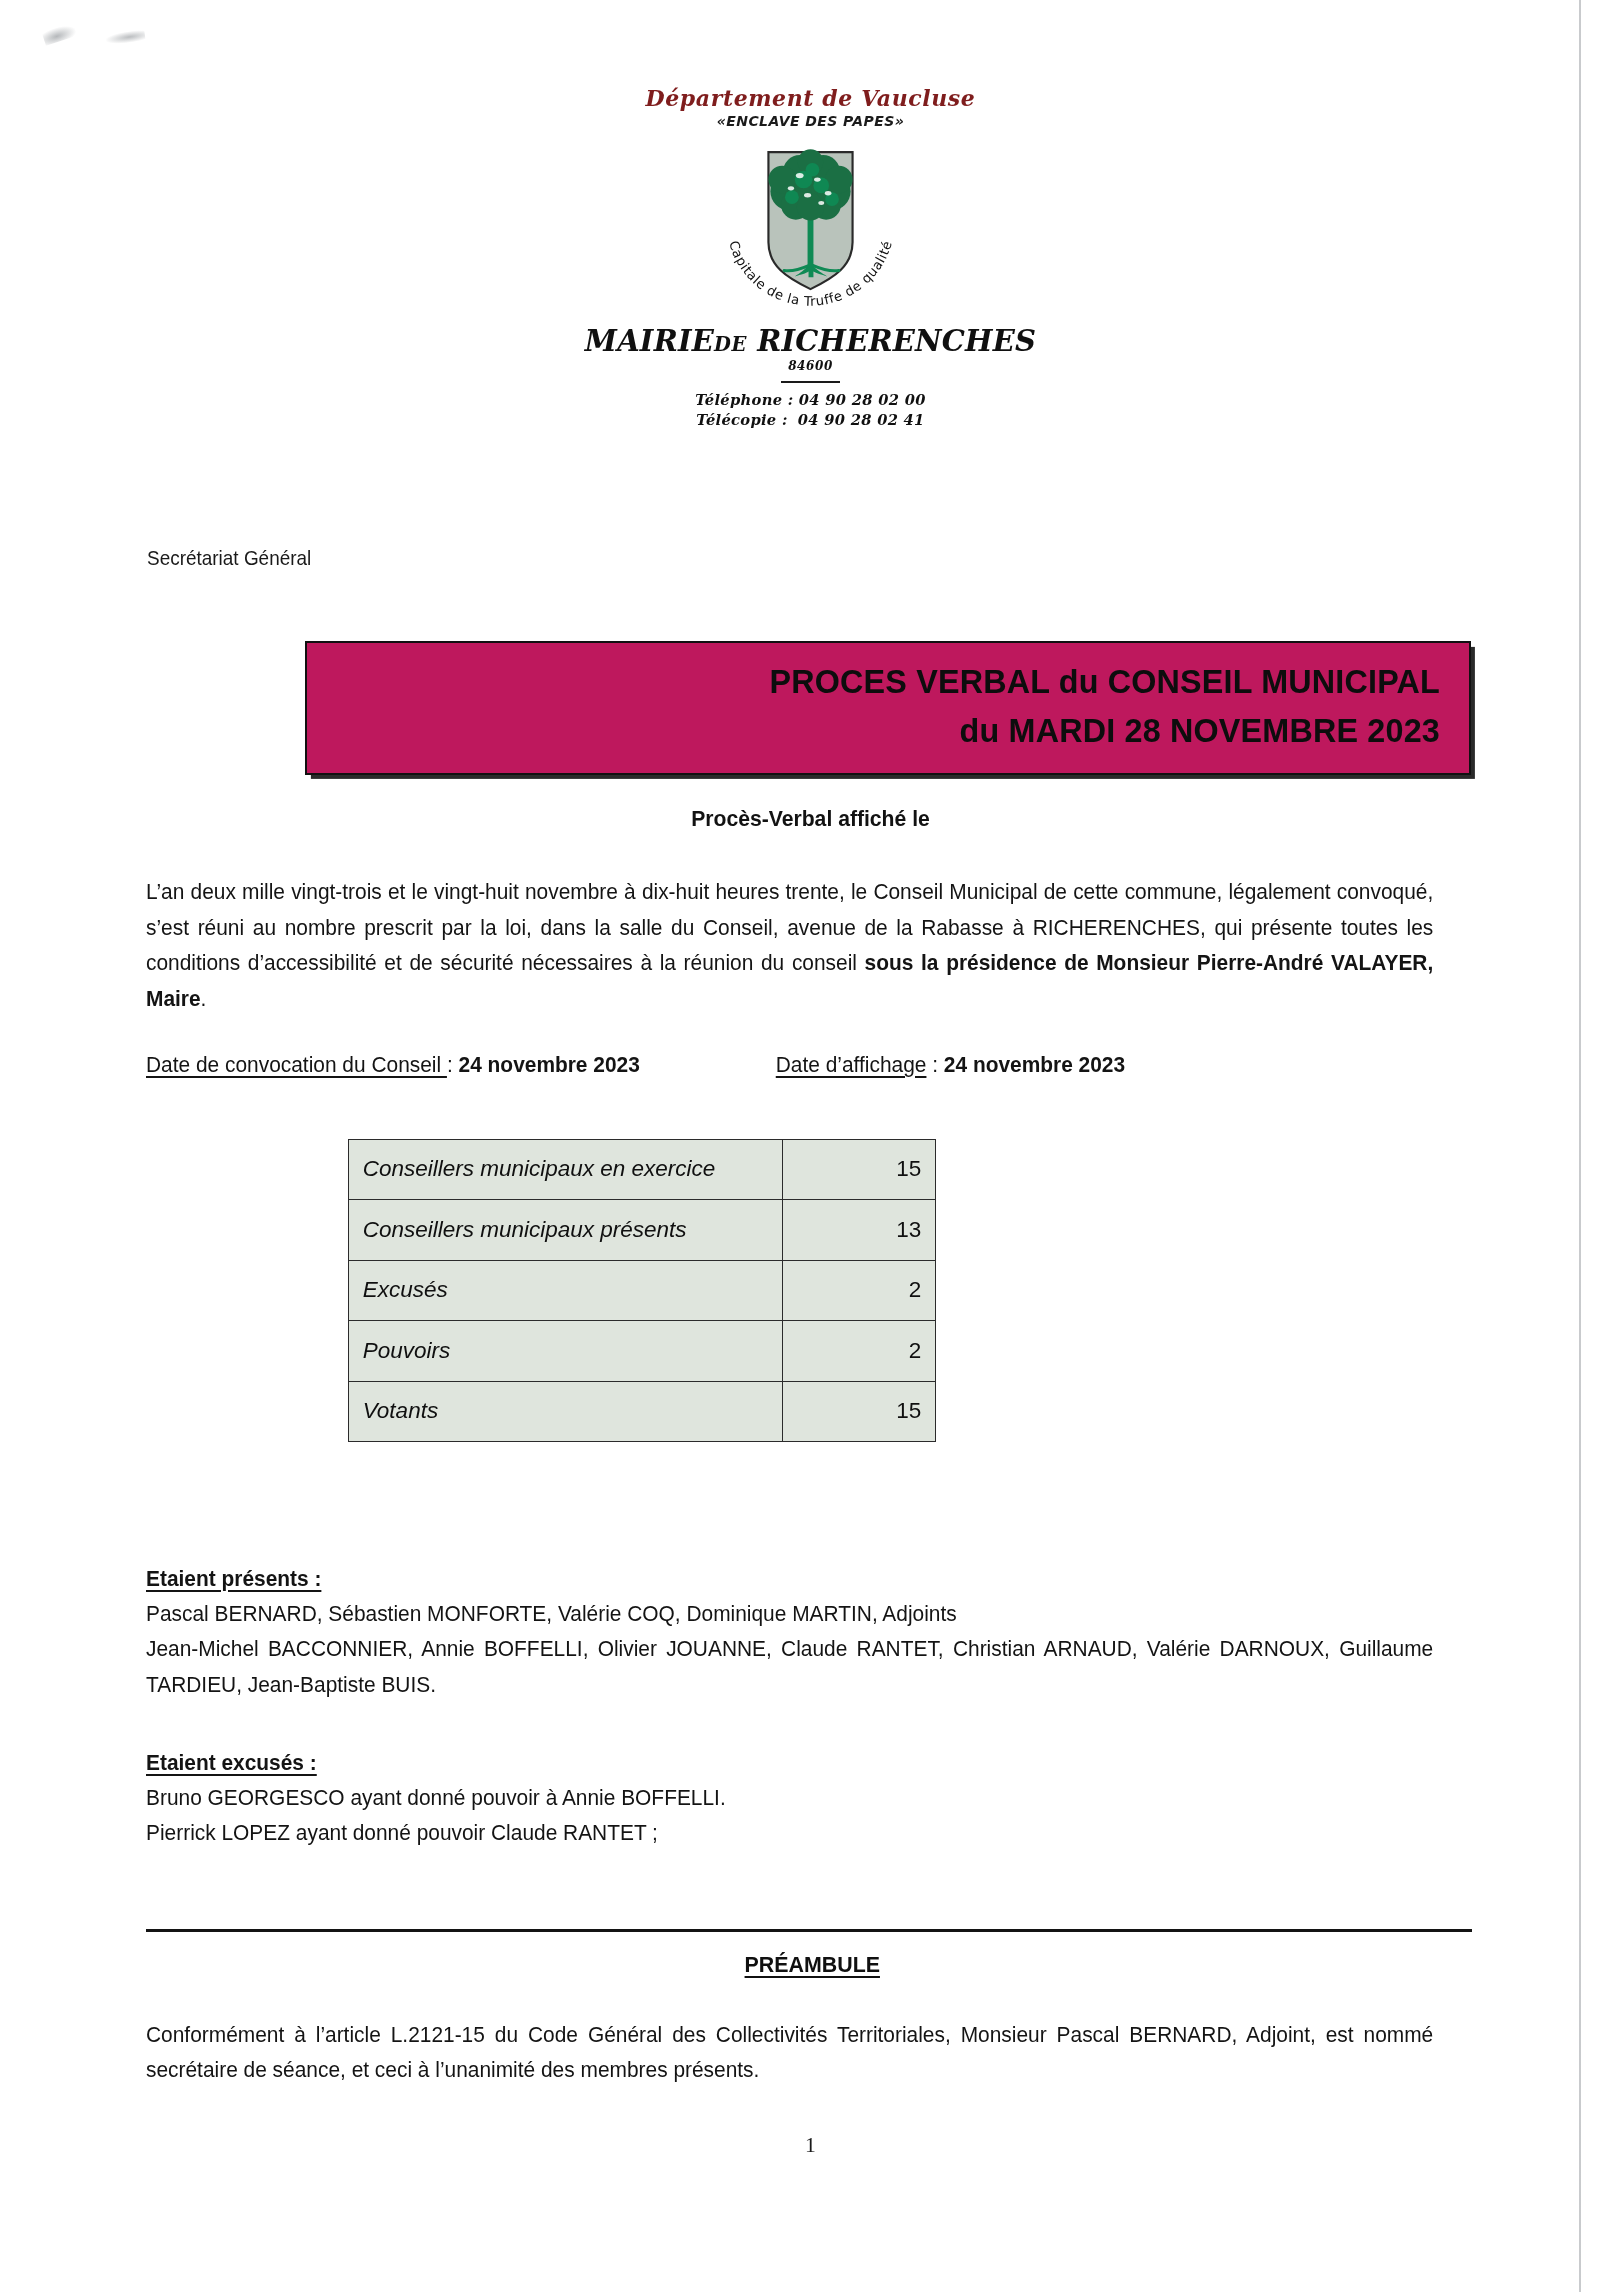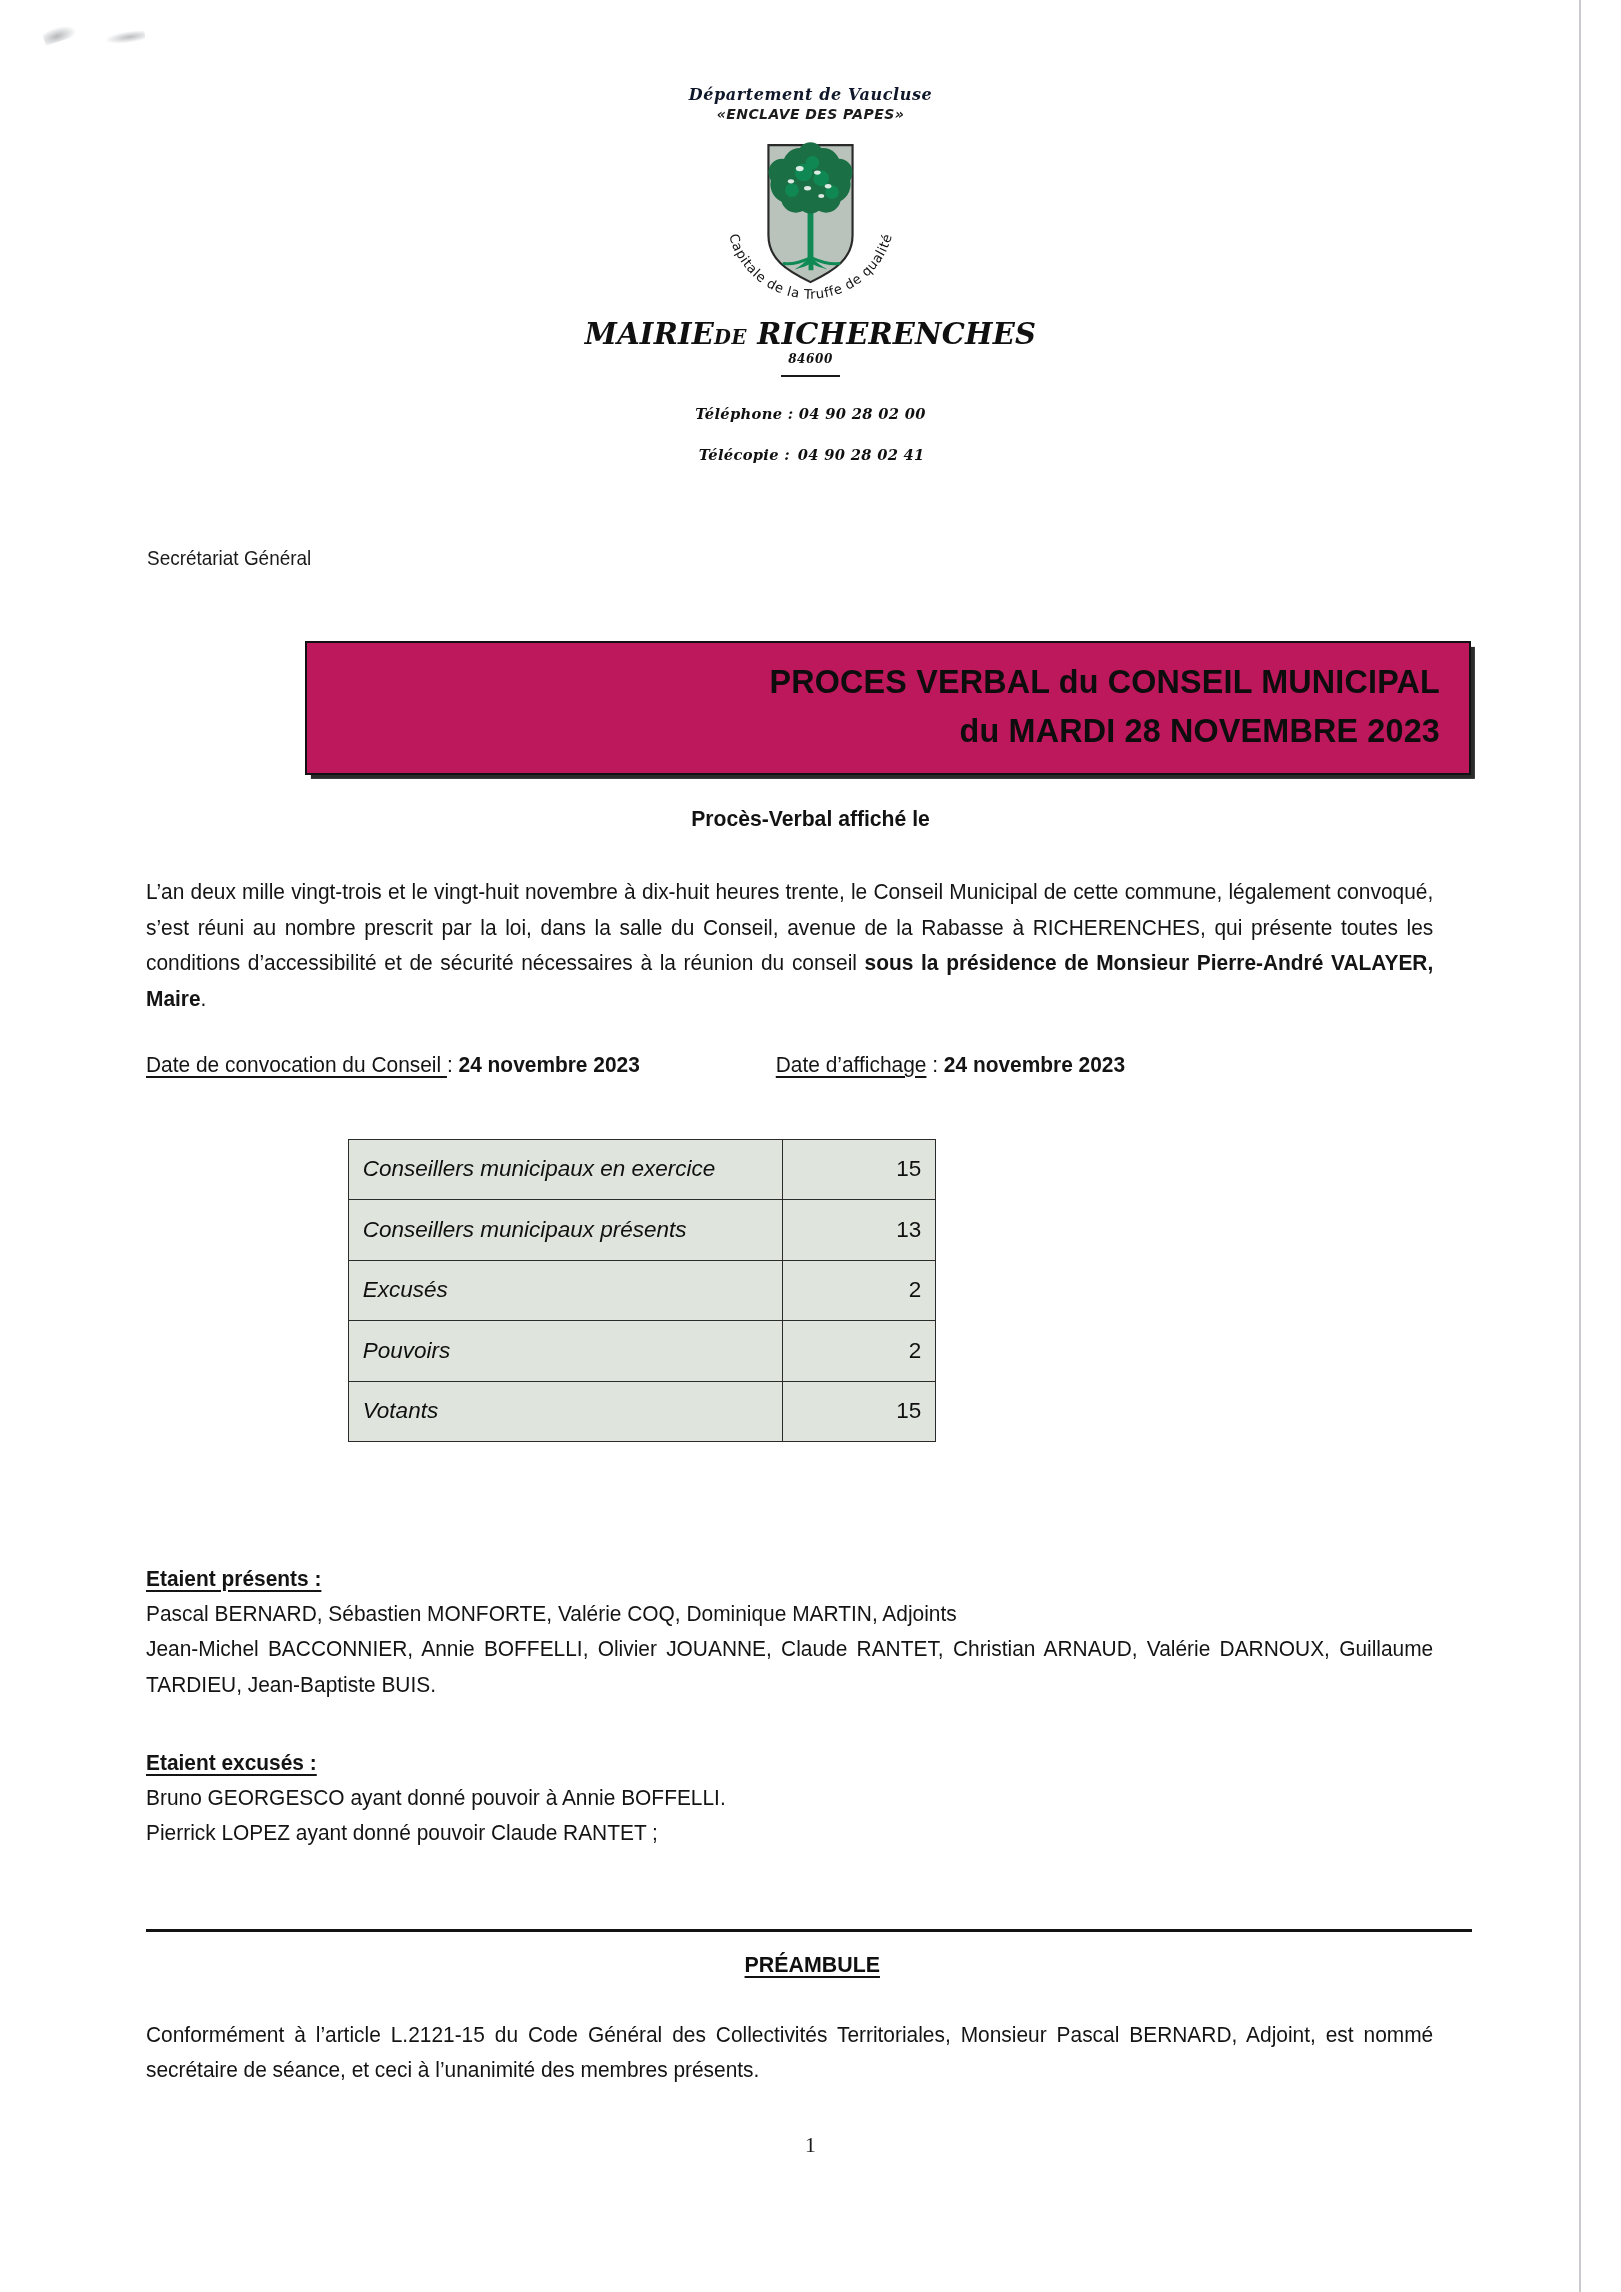--- a/index.html
+++ b/index.html
@@ -47,23 +47,23 @@
   .letterhead {
     position: absolute;
     left: 0; right: 0;
     top: 86px;
     text-align: center;
   }
   .dept-line1 {
     font-family: "DejaVu Serif", serif;
     font-style: italic;
     font-weight: 700;
-    font-size: 16px;
+    font-size: 22px;
     letter-spacing: 0.6px;
-    color: #0f172a;
+    color: #7f1d1d;
     line-height: 1.15;
   }
   .dept-line2 {
     font-family: "DejaVu Sans", sans-serif;
     font-style: italic;
     font-weight: 700;
     font-size: 14px;
     letter-spacing: 0.4px;
     color: #1b1b1b;
     line-height: 1.2;
@@ -121,21 +121,21 @@
   }
   .contact {
     font-family: "DejaVu Serif", serif;
     font-style: italic;
     font-weight: 700;
     font-size: 14.7px;
     letter-spacing: 0.3px;
     line-height: 1.35;
     color: #101010;
   }
-  .contact .lbl { display: inline-block; min-width: 96px; text-align: center; margin-top: 21px; }
+  .contact .lbl { display: inline-block; min-width: 96px; text-align: left; }
 
   
   .secretariat {
     position: absolute;
     left: 147px;
     top: 546px;
     font-family: "Liberation Sans", sans-serif;
     font-size: 20.6px;
     font-weight: 400;
     color: #1a1a1a;

